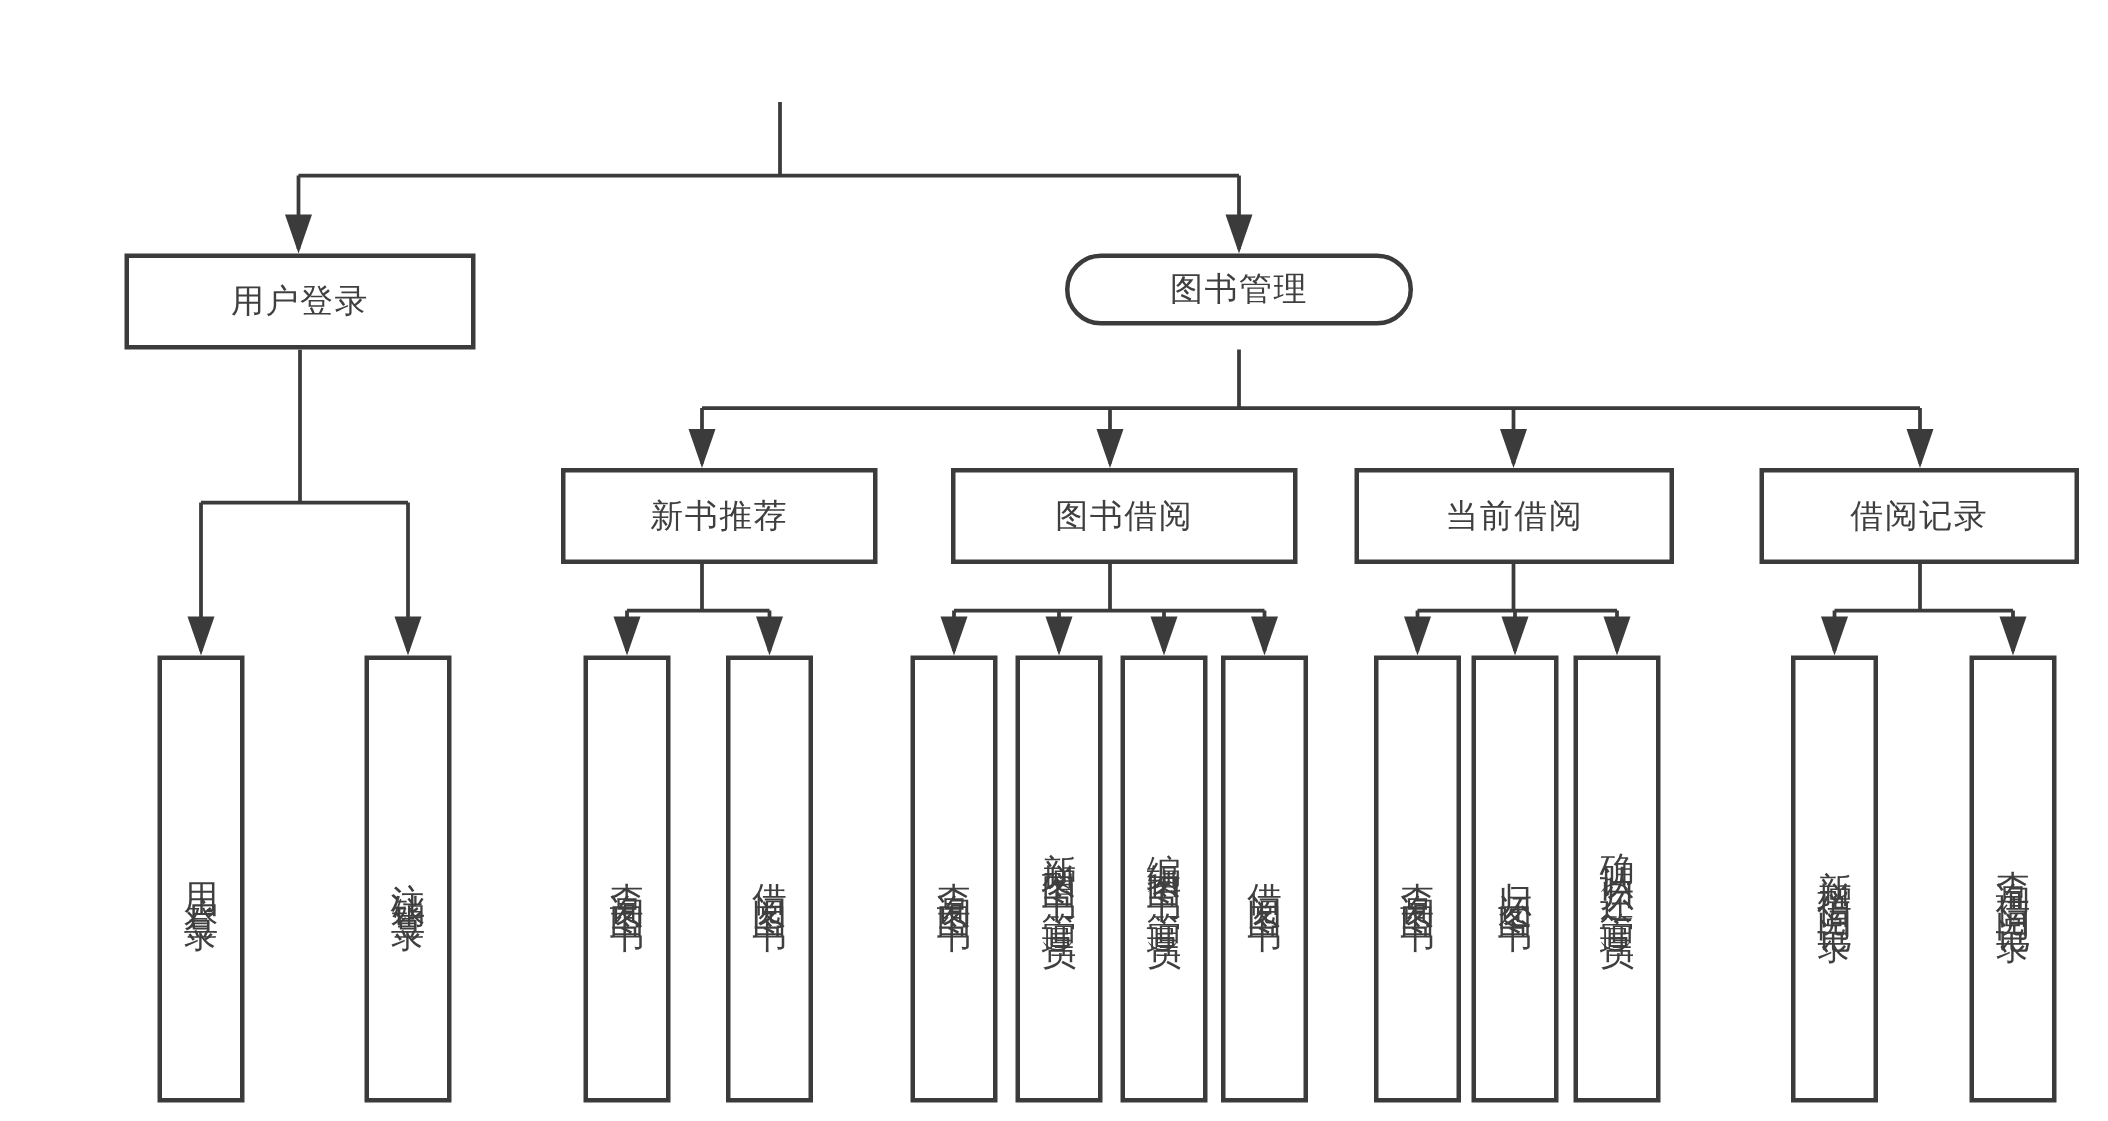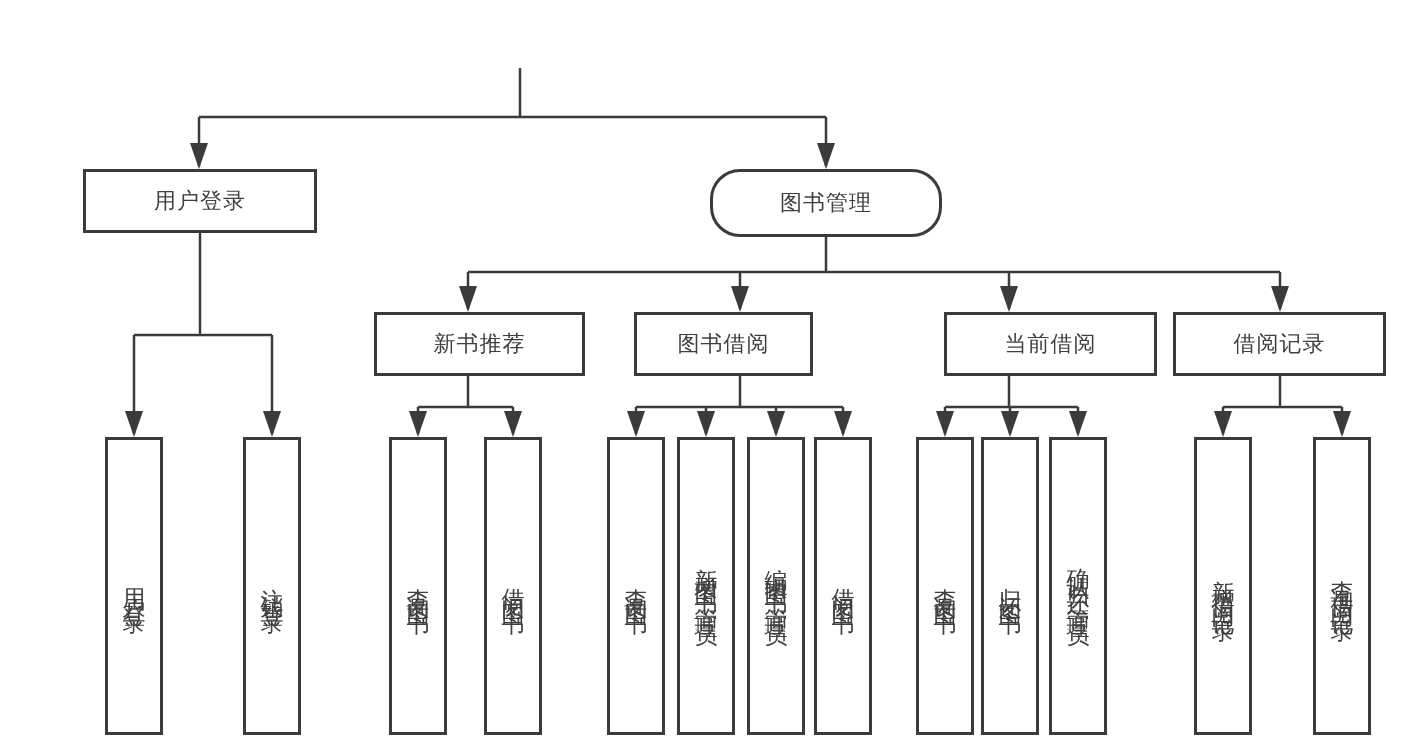--- a/index.html
+++ b/index.html
@@ -102,31 +102,31 @@
       <polygon points="1069,411 1087,411 1078,437"></polygon>
       <polygon points="1214,411 1232,411 1223,437"></polygon>
       <polygon points="1333,411 1351,411 1342,437"></polygon>
     </g>
   </svg>
 
 
   <div class="box" style="left:83px; top:169px; width:234px; height:64px;">
     <span class="h-label">用户登录</span>
   </div>
-  <div class="box" style="left:710px; top:169px; width:232px; height:68px;border-radius:30px;">
+  <div class="box" style="left:710px; top:169px; width:232px; height:48px;border-radius:30px;">
     <span class="h-label">图书管理</span>
   </div>
 
   <div class="box" style="left:362px; top:312px; width:211px; height:64px;margin-left:12px;">
     <span class="h-label">新书推荐</span>
   </div>
-  <div class="box" style="left:634px; top:312px; width:179px; height:64px;">
+  <div class="box" style="left:634px; top:312px; width:231px; height:64px;">
     <span class="h-label">图书借阅</span>
   </div>
-  <div class="box" style="left:944px; top:312px; width:213px; height:64px;">
+  <div class="box" style="left:903px; top:312px; width:213px; height:64px;">
     <span class="h-label">当前借阅</span>
   </div>
   <div class="box" style="left:1173px; top:312px; width:213px; height:64px;">
     <span class="h-label">借阅记录</span>
   </div>
 
   <div class="box leaf" style="left:105px;">
     <span class="v-label">用户登录</span>
   </div>
   <div class="box leaf" style="left:243px;">

